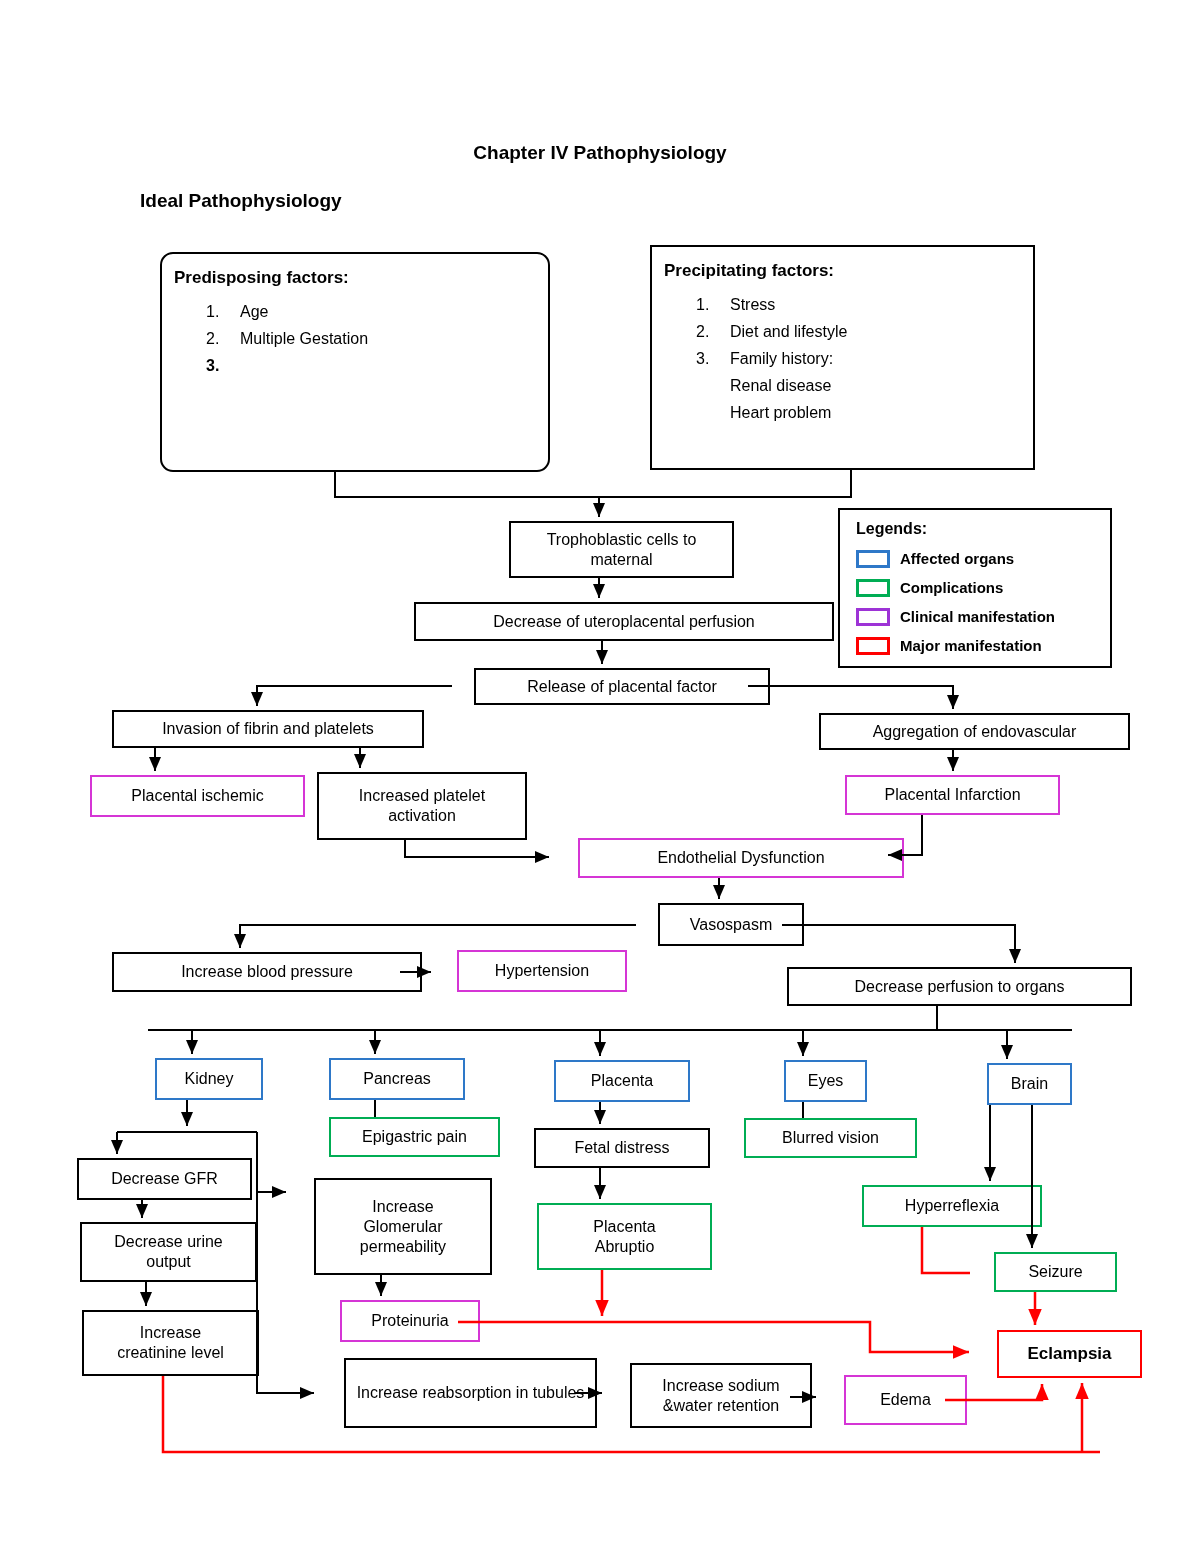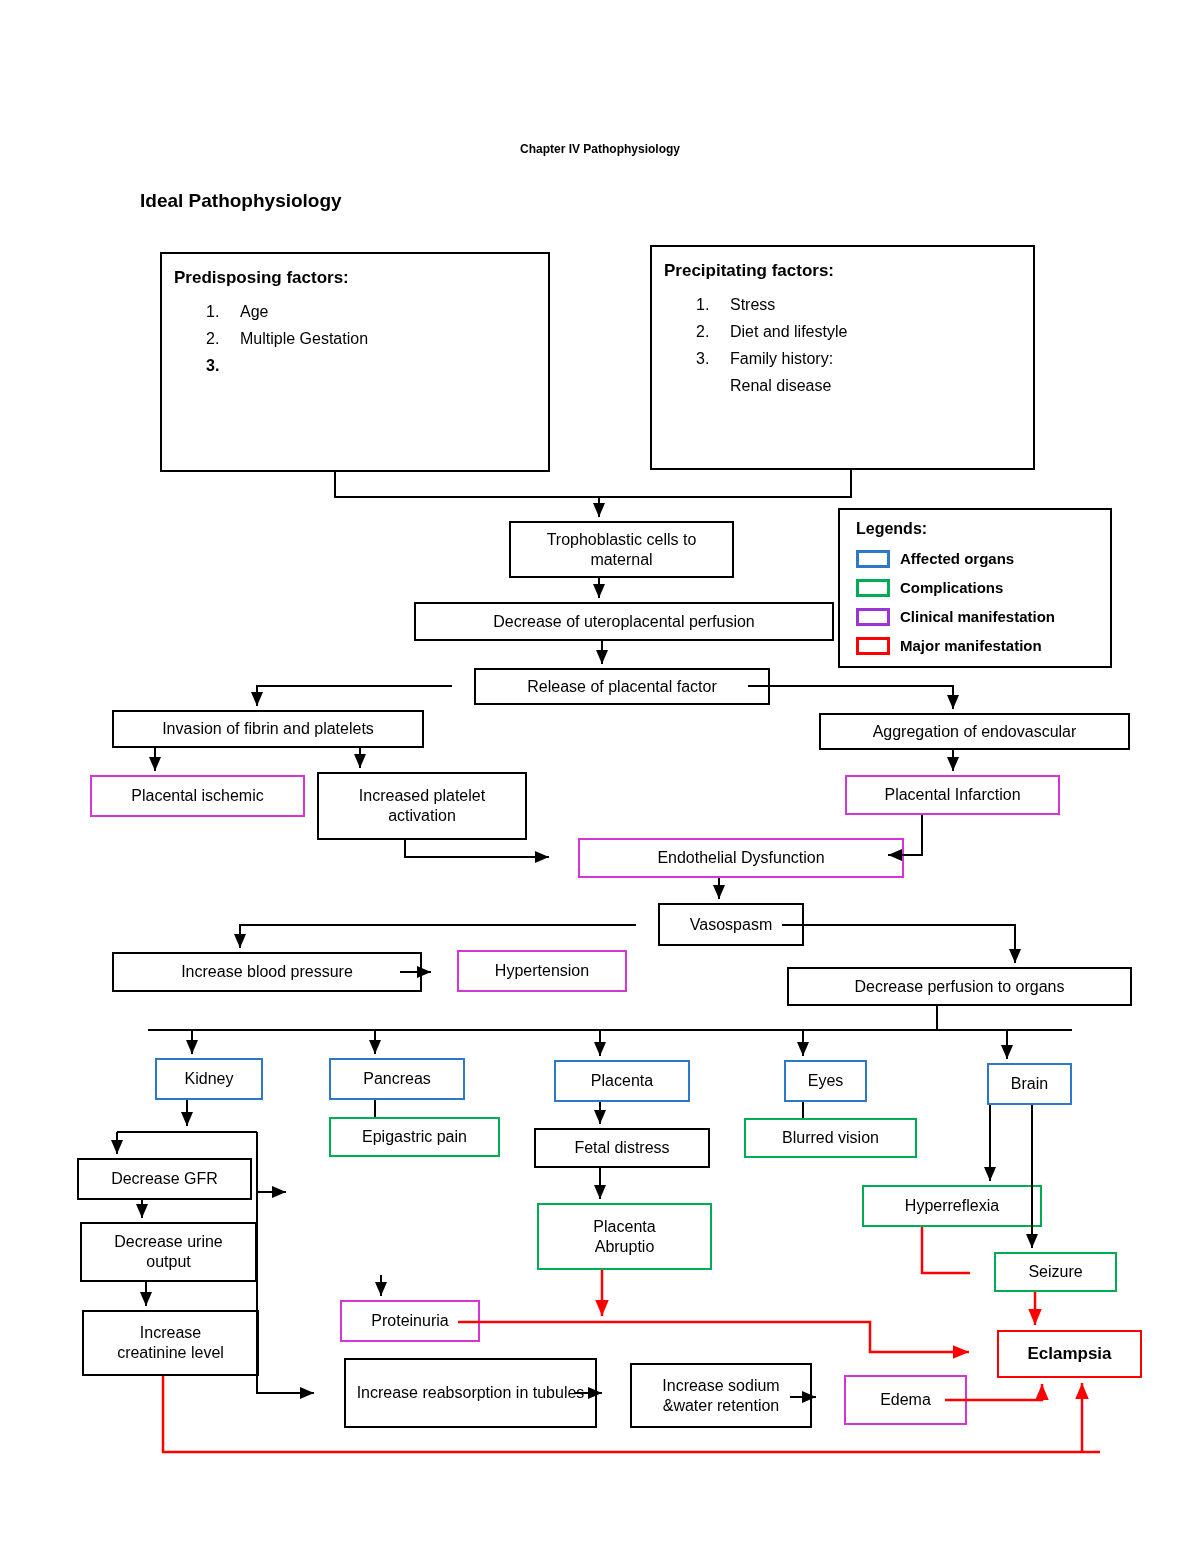--- a/index.html
+++ b/index.html
@@ -1,19 +1,19 @@
 <!DOCTYPE html>
 <html><head>
 <meta charset="utf-8">
 <style>
   html,body{margin:0;padding:0;background:#fff;}
   .canvas{position:relative;width:1200px;height:1553px;background:#ffffff;
           font-family:"Liberation Sans", sans-serif;color:#000;overflow:hidden;}
   .page-title{position:absolute;left:0;top:142px;width:100%;text-align:center;
-              font-size:12px;font-weight:bold;}
+              font-size:19px;font-weight:bold;}
   .sub-title{position:absolute;left:140px;top:190px;font-size:19px;font-weight:bold;}
   .factor-box{position:absolute;border:2px solid #000;background:#fff;box-sizing:border-box;}
   .factor-heading{font-size:17px;font-weight:bold;margin:14px 0 10px 12px;}
   .f-row{display:flex;font-size:16px;line-height:27px;padding-left:44px;}
   .f-num{width:34px;flex:0 0 34px;}
   .f-num.bold{font-weight:bold;}
   .f-sub{font-size:16px;line-height:27px;padding-left:78px;}
   .legend-box{position:absolute;left:838px;top:508px;width:274px;height:160px;
               border:2px solid #000;box-sizing:border-box;padding:10px 0 0 16px;}
   .legend-heading{font-size:16px;font-weight:bold;margin-bottom:6px;}
@@ -40,21 +40,21 @@
   svg.wires *{vector-effect:none;}
 </style>
 </head>
 <body>
 
 <div class="canvas">
 
   <div class="page-title">Chapter IV Pathophysiology</div>
   <div class="sub-title">Ideal Pathophysiology</div>
 
-  <div class="factor-box" style="left:160px;top:252px;width:390px;height:220px;">
+  <div class="factor-box" style="left:160px;top:252px;width:390px;height:220px;border-radius:13px;">
     <div class="factor-heading">Predisposing factors:</div>
     <div class="f-row">
       <span class="f-num">1.</span>
       <span>Age</span>
       </div>
     <div class="f-row">
       <span class="f-num">2.</span>
       <span>Multiple Gestation</span>
       </div>
     <div class="f-row">
@@ -71,20 +71,21 @@
       </div>
     <div class="f-row">
       <span class="f-num">2.</span>
       <span>Diet and lifestyle</span>
       </div>
     <div class="f-row">
       <span class="f-num">3.</span>
       <span>Family history:</span>
       </div>
     <div class="f-sub">Renal disease</div>
+    <div class="f-sub">Heart problem</div>
   </div>
 
   <div class="legend-box">
     <div class="legend-heading">Legends:</div>
     <div class="legend-row">
       <span class="legend-sw sw-affected"></span>
       <span class="legend-label">Affected organs</span>
       </div>
     <div class="legend-row">
       <span class="legend-sw sw-complications"></span>
@@ -117,20 +118,21 @@
   <div class="node blue" style="left:307px;top:1058px;width:136px;height:42px;">Pancreas</div>
   <div class="node blue" style="left:532px;top:1060px;width:136px;height:42px;">Placenta</div>
   <div class="node blue" style="left:762px;top:1060px;width:83px;height:42px;">Eyes</div>
   <div class="node blue" style="left:965px;top:1063px;width:85px;height:42px;">Brain</div>
   <div class="node green" style="left:307px;top:1117px;width:171px;height:40px;">Epigastric pain</div>
   <div class="node" style="left:512px;top:1128px;width:176px;height:40px;">Fetal distress</div>
   <div class="node green" style="left:722px;top:1118px;width:173px;height:40px;">Blurred vision</div>
   <div class="node" style="left:55px;top:1158px;width:175px;height:42px;">Decrease GFR</div>
   <div class="node pad14" style="left:58px;top:1222px;width:177px;height:60px;">Decrease urine output</div>
   <div class="node pad25" style="left:60px;top:1310px;width:177px;height:66px;">Increase creatinine level</div>
+  <div class="node pad30" style="left:292px;top:1178px;width:178px;height:97px;">Increase Glomerular permeability</div>
   <div class="node magenta" style="left:318px;top:1300px;width:140px;height:42px;">Proteinuria</div>
   <div class="node green pad40" style="left:515px;top:1203px;width:175px;height:67px;">Placenta Abruptio</div>
   <div class="node green" style="left:840px;top:1185px;width:180px;height:42px;">Hyperreflexia</div>
   <div class="node green" style="left:972px;top:1252px;width:123px;height:40px;">Seizure</div>
   <div class="node red" style="left:975px;top:1330px;width:145px;height:48px;">Eclampsia</div>
   <div class="node" style="left:322px;top:1358px;width:253px;height:70px;">Increase reabsorption in tubules</div>
   <div class="node" style="left:608px;top:1363px;width:182px;height:65px;">Increase sodium &amp;water retention</div>
   <div class="node magenta" style="left:822px;top:1375px;width:123px;height:50px;">Edema</div>
 
   <svg class="wires" viewBox="0 0 1200 1553">

